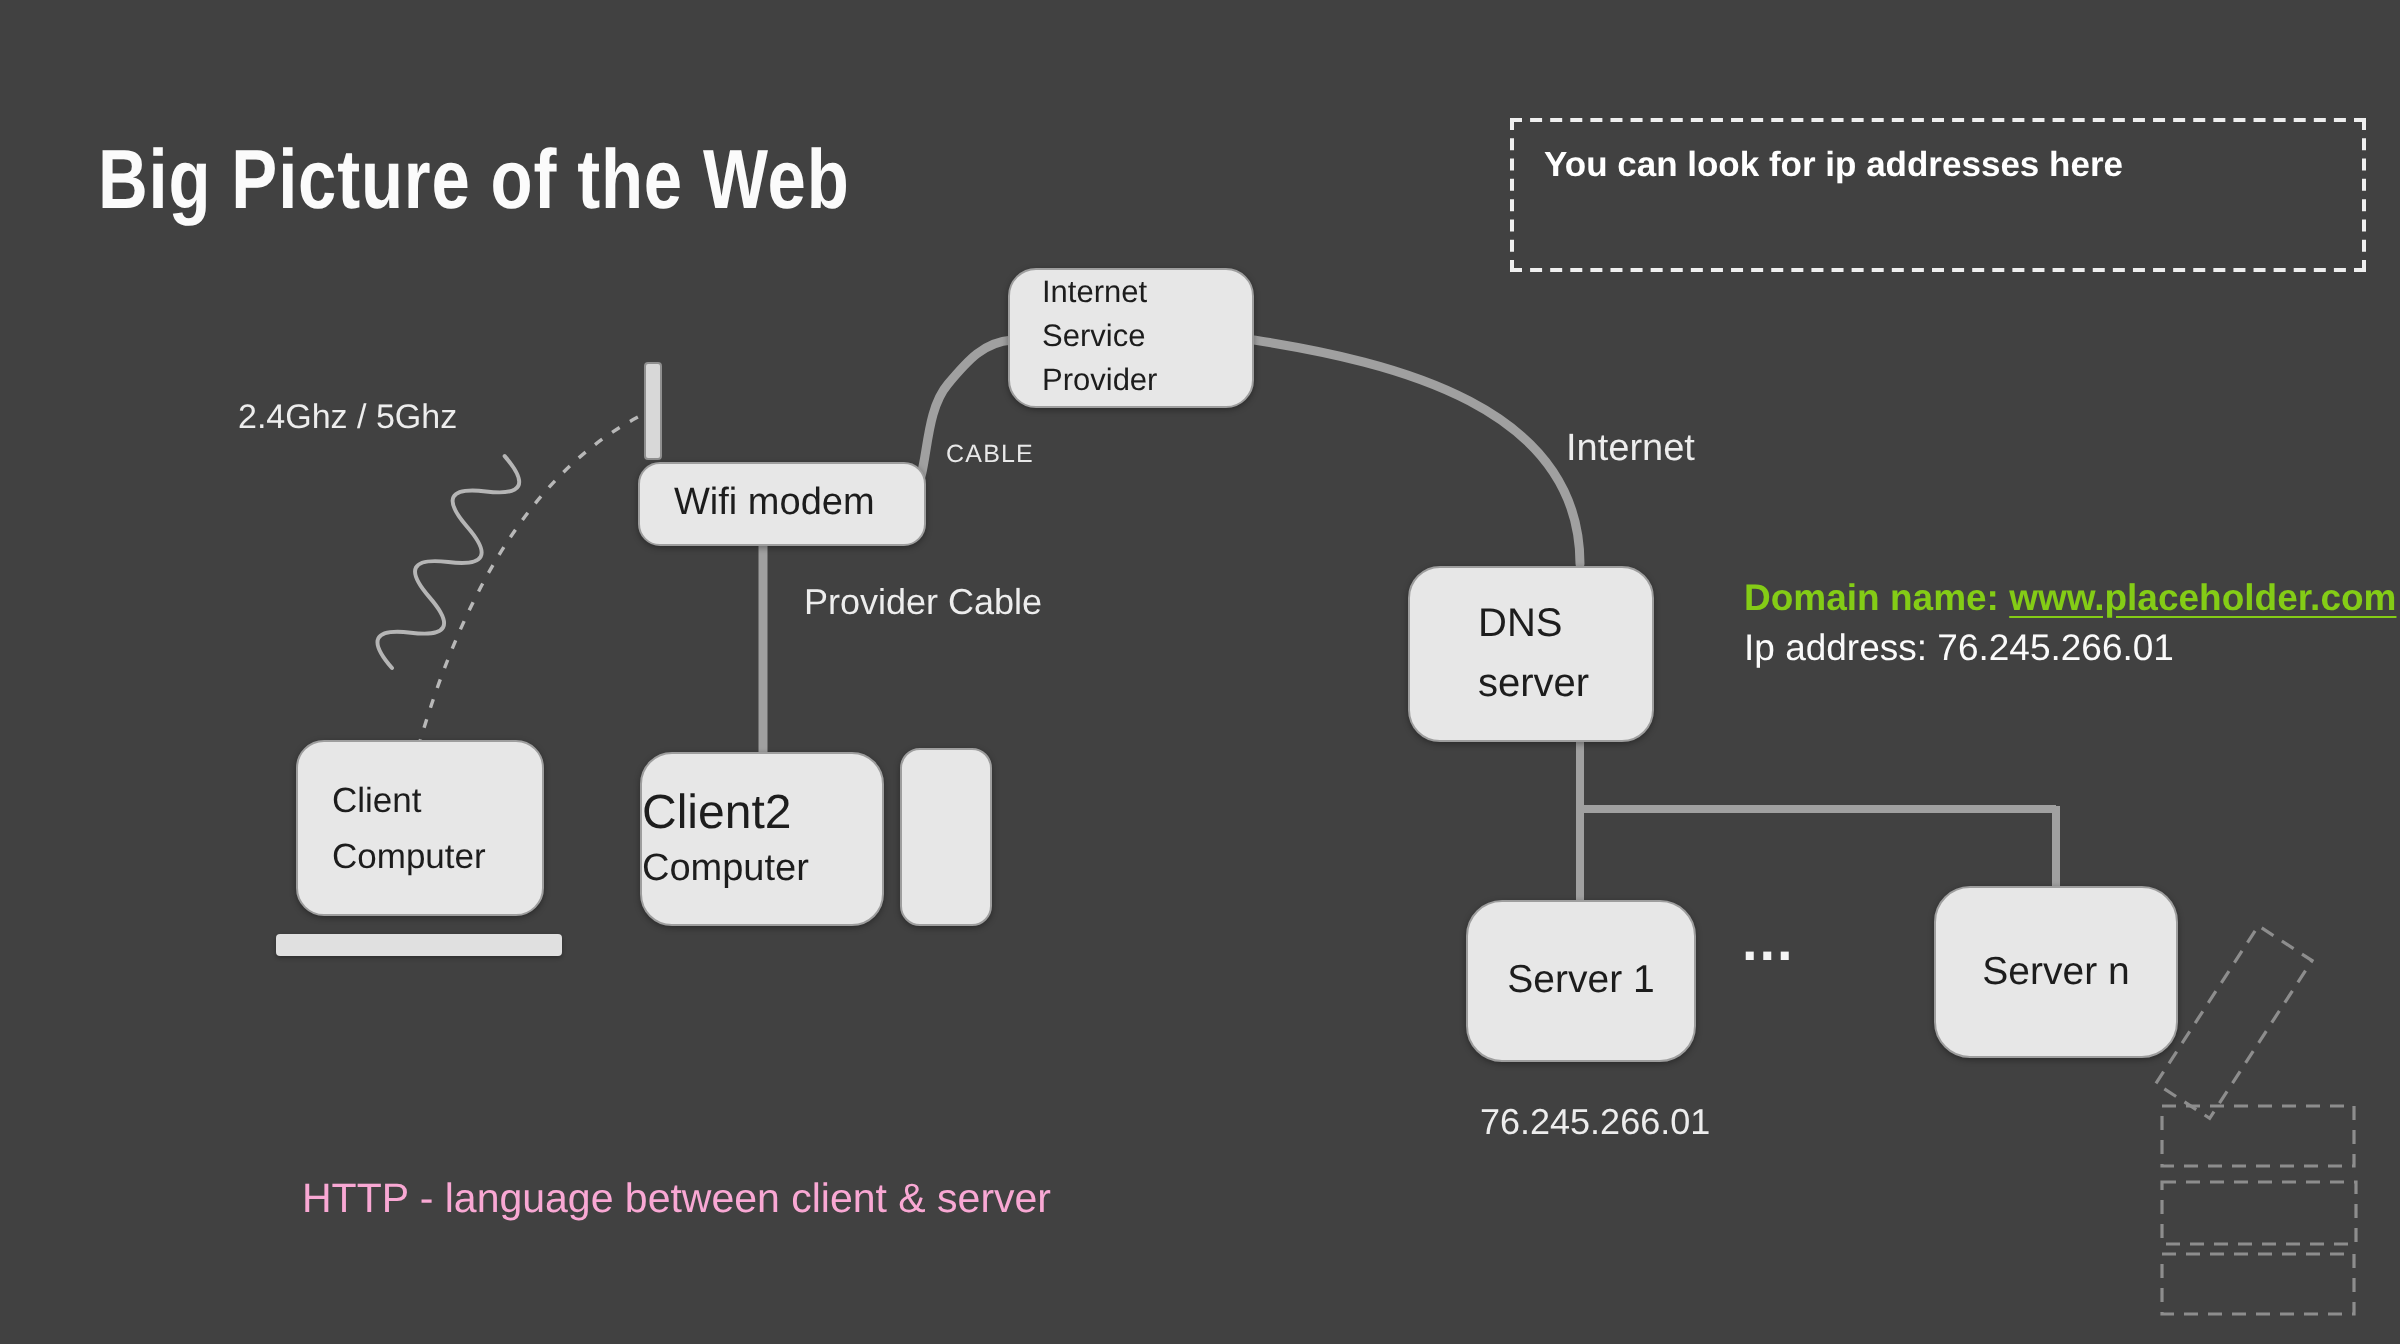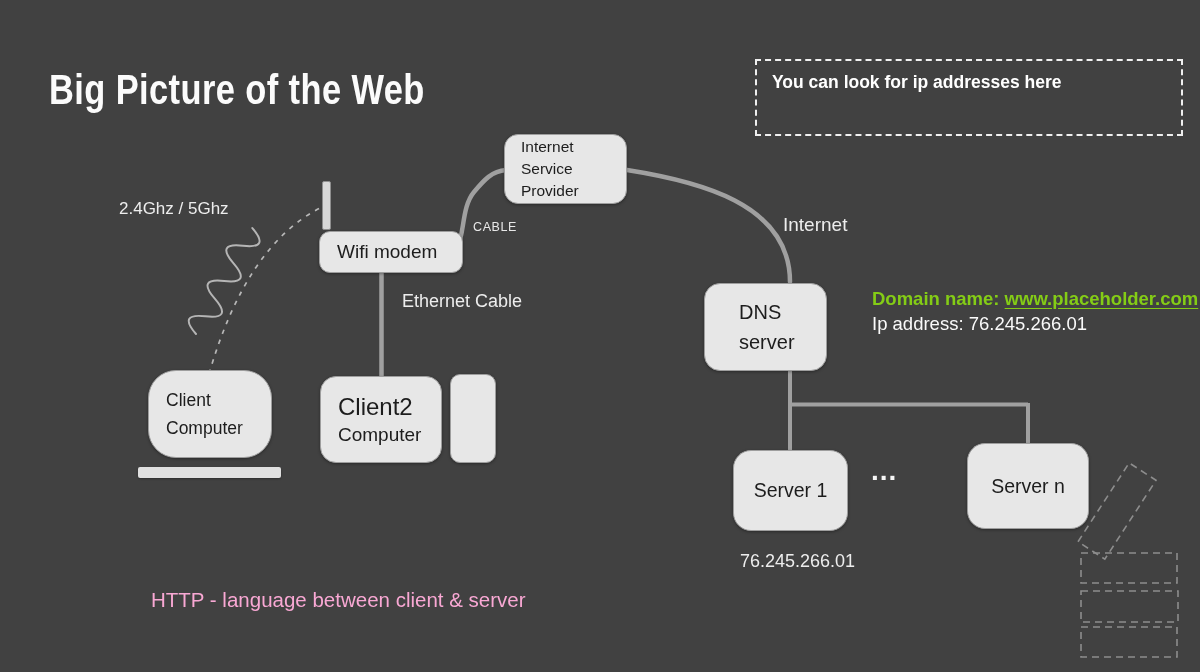--- a/index.html
+++ b/index.html
@@ -16,22 +16,22 @@
   
   .node{
     position:absolute;box-sizing:border-box;
     background:#e7e7e7;border:1.5px solid #9e9e9e;
     color:#1d1d1d;display:flex;align-items:center;
     box-shadow:0 1px 3px rgba(0,0,0,.35);
   }
   .multiline{white-space:pre-line;}
   #node-isp{left:504px;top:134px;width:123px;height:70px;border-radius:14px;padding-left:16px;font-size:15.5px;line-height:1.42;}
   #node-wifi{left:319px;top:231px;width:144px;height:42px;border-radius:11px;padding-left:17px;font-size:19px;}
-  #node-client1{left:148px;top:370px;width:124px;height:88px;border-radius:28px;padding-left:17px;font-size:17.5px;line-height:1.6;}
-  #node-client2{left:320px;top:376px;width:122px;height:87px;border-radius:16px;padding-left:17px;flex-direction:column;align-items:flex-start;justify-content:center;}
+  #node-client1{left:148px;top:370px;width:124px;height:88px;border-radius:14px;padding-left:17px;font-size:17.5px;line-height:1.6;}
+  #node-client2{left:320px;top:376px;width:122px;height:87px;border-radius:16px;flex-direction:column;align-items:flex-start;justify-content:center;}
   #node-client2 .big{font-size:24px;}
   #node-client2 .small{font-size:19px;margin-top:3px;}
   #node-tower{left:450px;top:374px;width:46px;height:89px;border-radius:10px;}
   #node-dns{left:704px;top:283px;width:123px;height:88px;border-radius:16px;padding-left:34px;font-size:20px;line-height:1.5;}
   #node-server1{left:733px;top:450px;width:115px;height:81px;border-radius:18px;justify-content:center;font-size:19.5px;}
   #node-servern{left:967px;top:443px;width:122px;height:86px;border-radius:18px;justify-content:center;font-size:19.5px;}
 
   #client1-base{position:absolute;left:138px;top:467px;width:143px;height:11px;background:#e0e0e0;border-radius:2px;box-shadow:0 1px 2px rgba(0,0,0,.3);}
   #antenna{position:absolute;left:322px;top:181px;width:9px;height:49px;background:#d8d8d8;border:1px solid #8f8f8f;border-radius:2px;box-sizing:border-box;}
 
@@ -123,21 +123,21 @@
 
   <div class="node" id="node-server1">
     <span>Server 1</span>
   </div>
   <div class="node" id="node-servern">
     <span>Server n</span>
   </div>
 
   <div class="t" id="lbl-freq">2.4Ghz / 5Ghz</div>
   <div class="t" id="lbl-cable">CABLE</div>
-  <div class="t" id="lbl-ethernet">Ethernet Cable</div>
+  <div class="t" id="lbl-ethernet">Provider Cable</div>
   <div class="t" id="lbl-internet">Internet</div>
 
   <div class="t" id="lbl-domain"><span>Domain name: </span><span class="u">www.placeholder.com</span></div>
   <div class="t" id="lbl-ip">Ip address: 76.245.266.01</div>
 
   <div class="t" id="lbl-dots">...</div>
   <div class="t" id="lbl-s1ip">76.245.266.01</div>
   <div class="t" id="lbl-http">HTTP - language between client &amp; server</div>
 
 </div>

